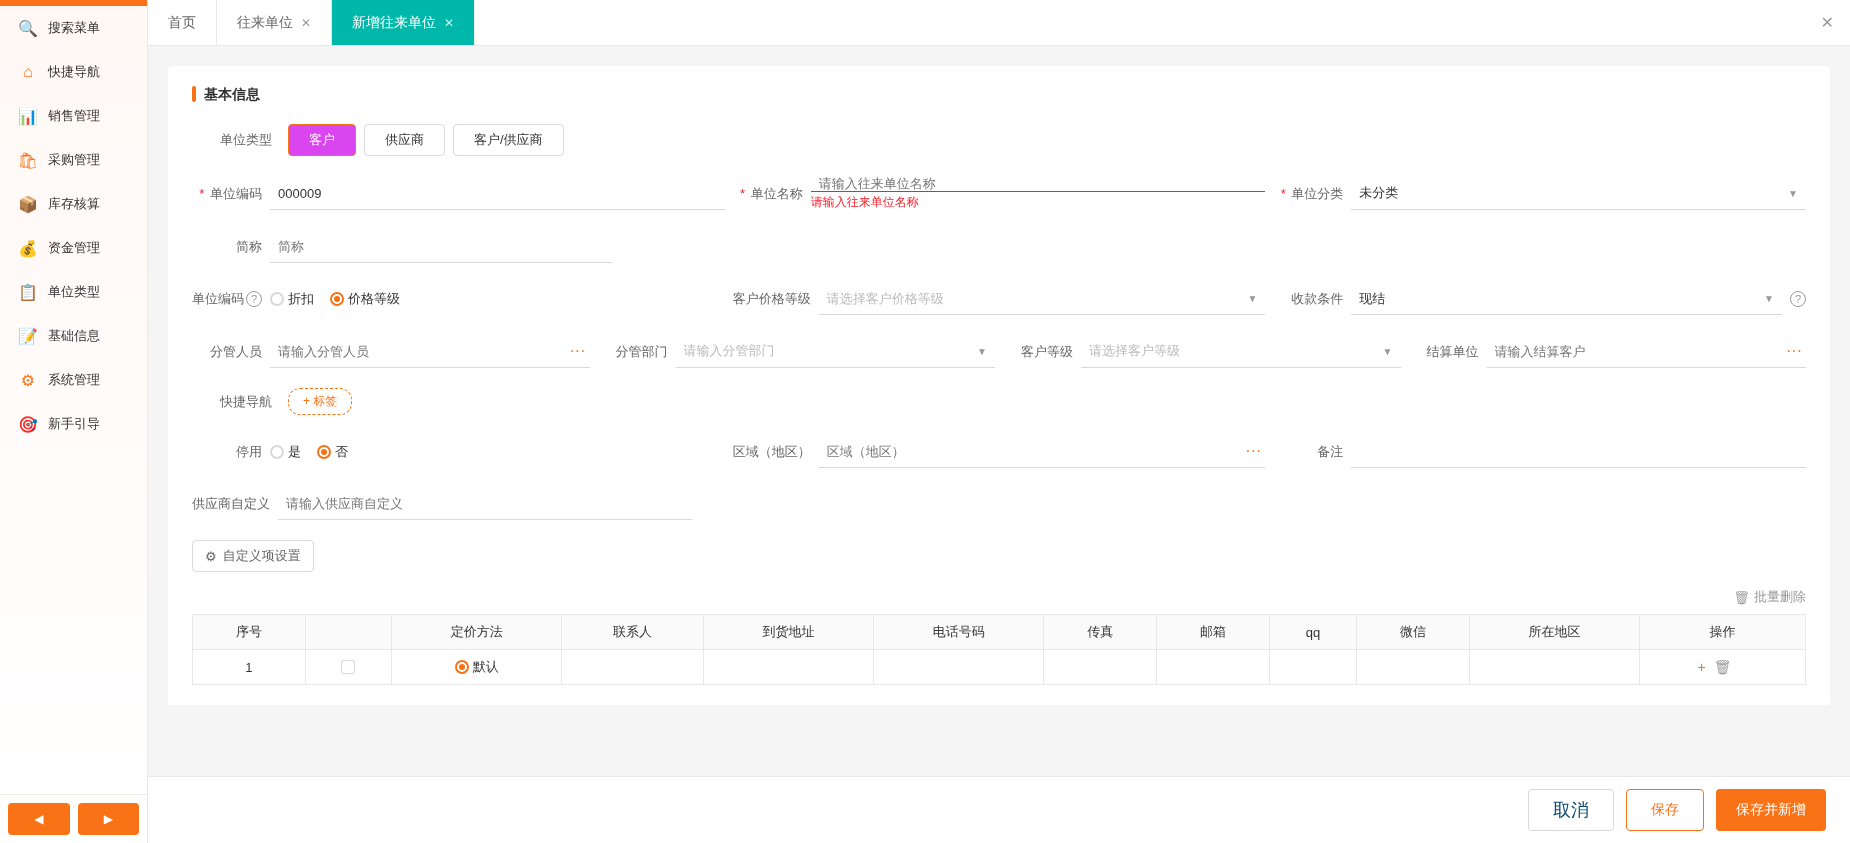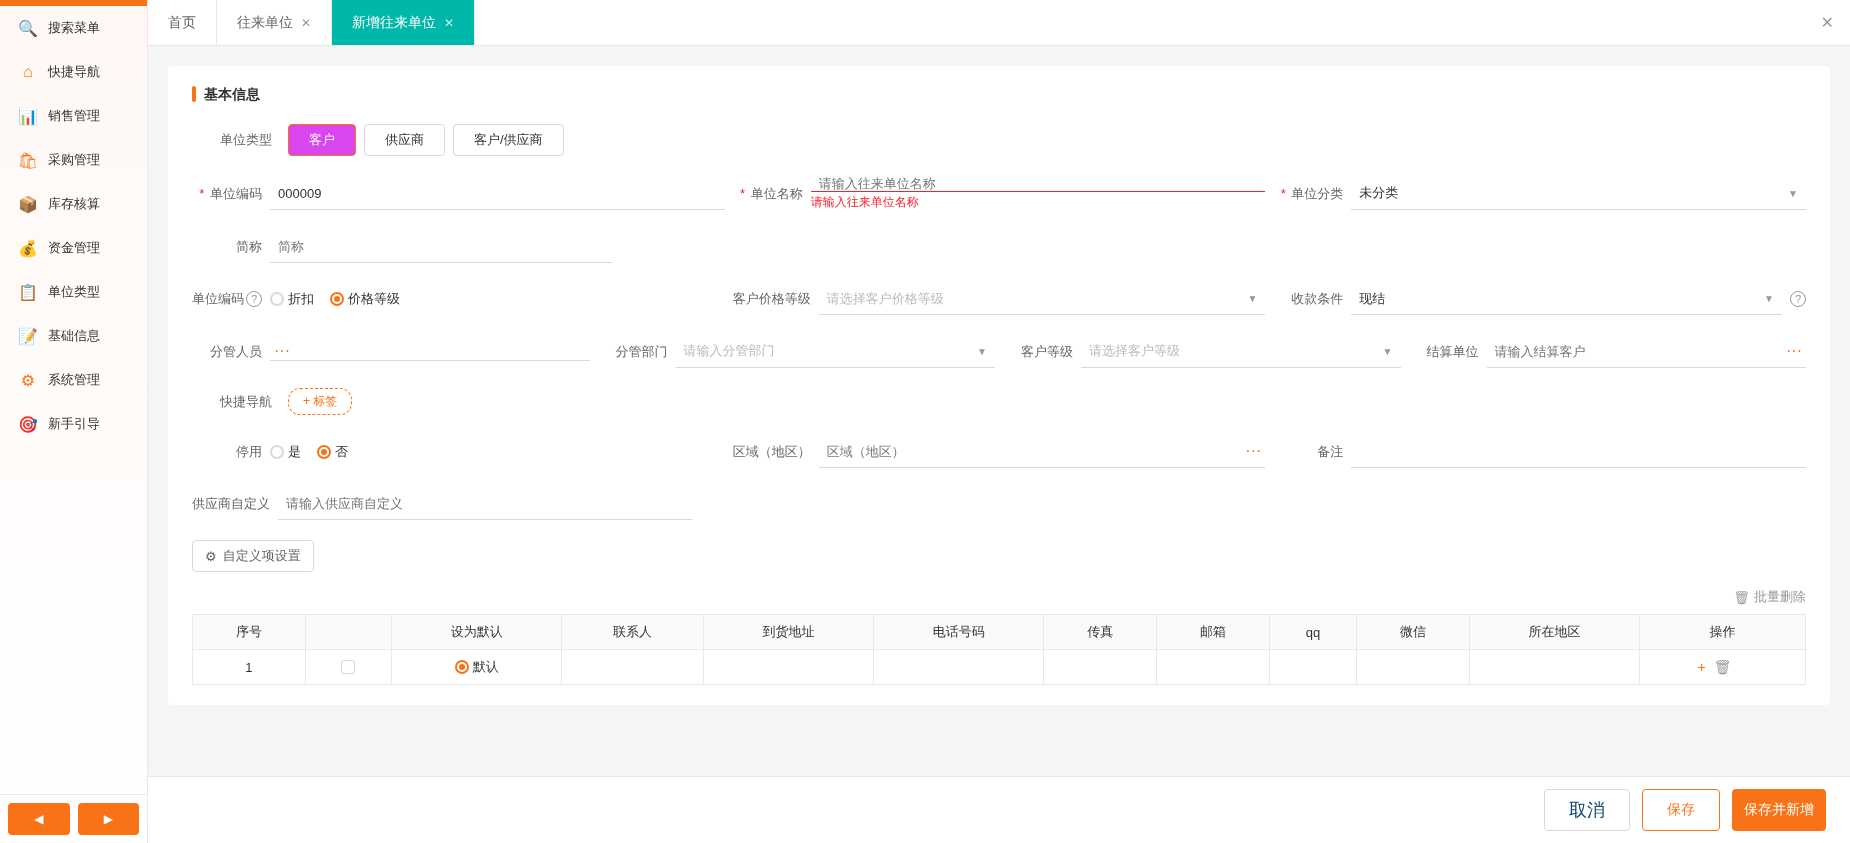--- a/index.html
+++ b/index.html
@@ -317,21 +317,21 @@
     .btn-save {
       padding: 8px 24px;
       border: 1px solid #f97316;
       border-radius: 4px;
       background: white;
       color: #f97316;
       cursor: pointer;
       font-size: 14px;
     }
     .btn-save-new {
-      padding: 8px 12px;
+      padding: 8px 20px;
       border: none;
       border-radius: 4px;
       background: #f97316;
       color: white;
       cursor: pointer;
       font-size: 14px;
     }
 
     .select-wrapper {
       flex: 1;
@@ -593,20 +593,21 @@
             <span class="select-arrow">▼</span>
           </div>
           <span class="help-icon">?</span>
         </div>
       </div>
 
       <div class="form-row">
         <div class="form-field">
           <span class="form-label">分管人员</span>
           <div class="input-with-more">
+            <input type="text" placeholder="请输入分管人员" style="">
             <span class="more-btn">···</span>
           </div>
         </div>
         <div class="form-field">
           <span class="form-label">分管部门</span>
           <div class="select-wrapper">
             <span class="select-placeholder">请输入分管部门</span>
             <span class="select-arrow">▼</span>
           </div>
         </div>
@@ -677,21 +678,21 @@
           <span>🗑</span>
           <span>批量删除</span>
         </div>
       </div>
 
       <table class="data-table">
         <thead>
           <tr>
             <th>序号</th>
             <th></th>
-            <th>设为默认</th>
+            <th>定价方法</th>
             <th>联系人</th>
             <th>到货地址</th>
             <th>电话号码</th>
             <th>传真</th>
             <th>邮箱</th>
             <th>qq</th>
             <th>微信</th>
             <th>所在地区</th>
             <th>操作</th>
           </tr>

